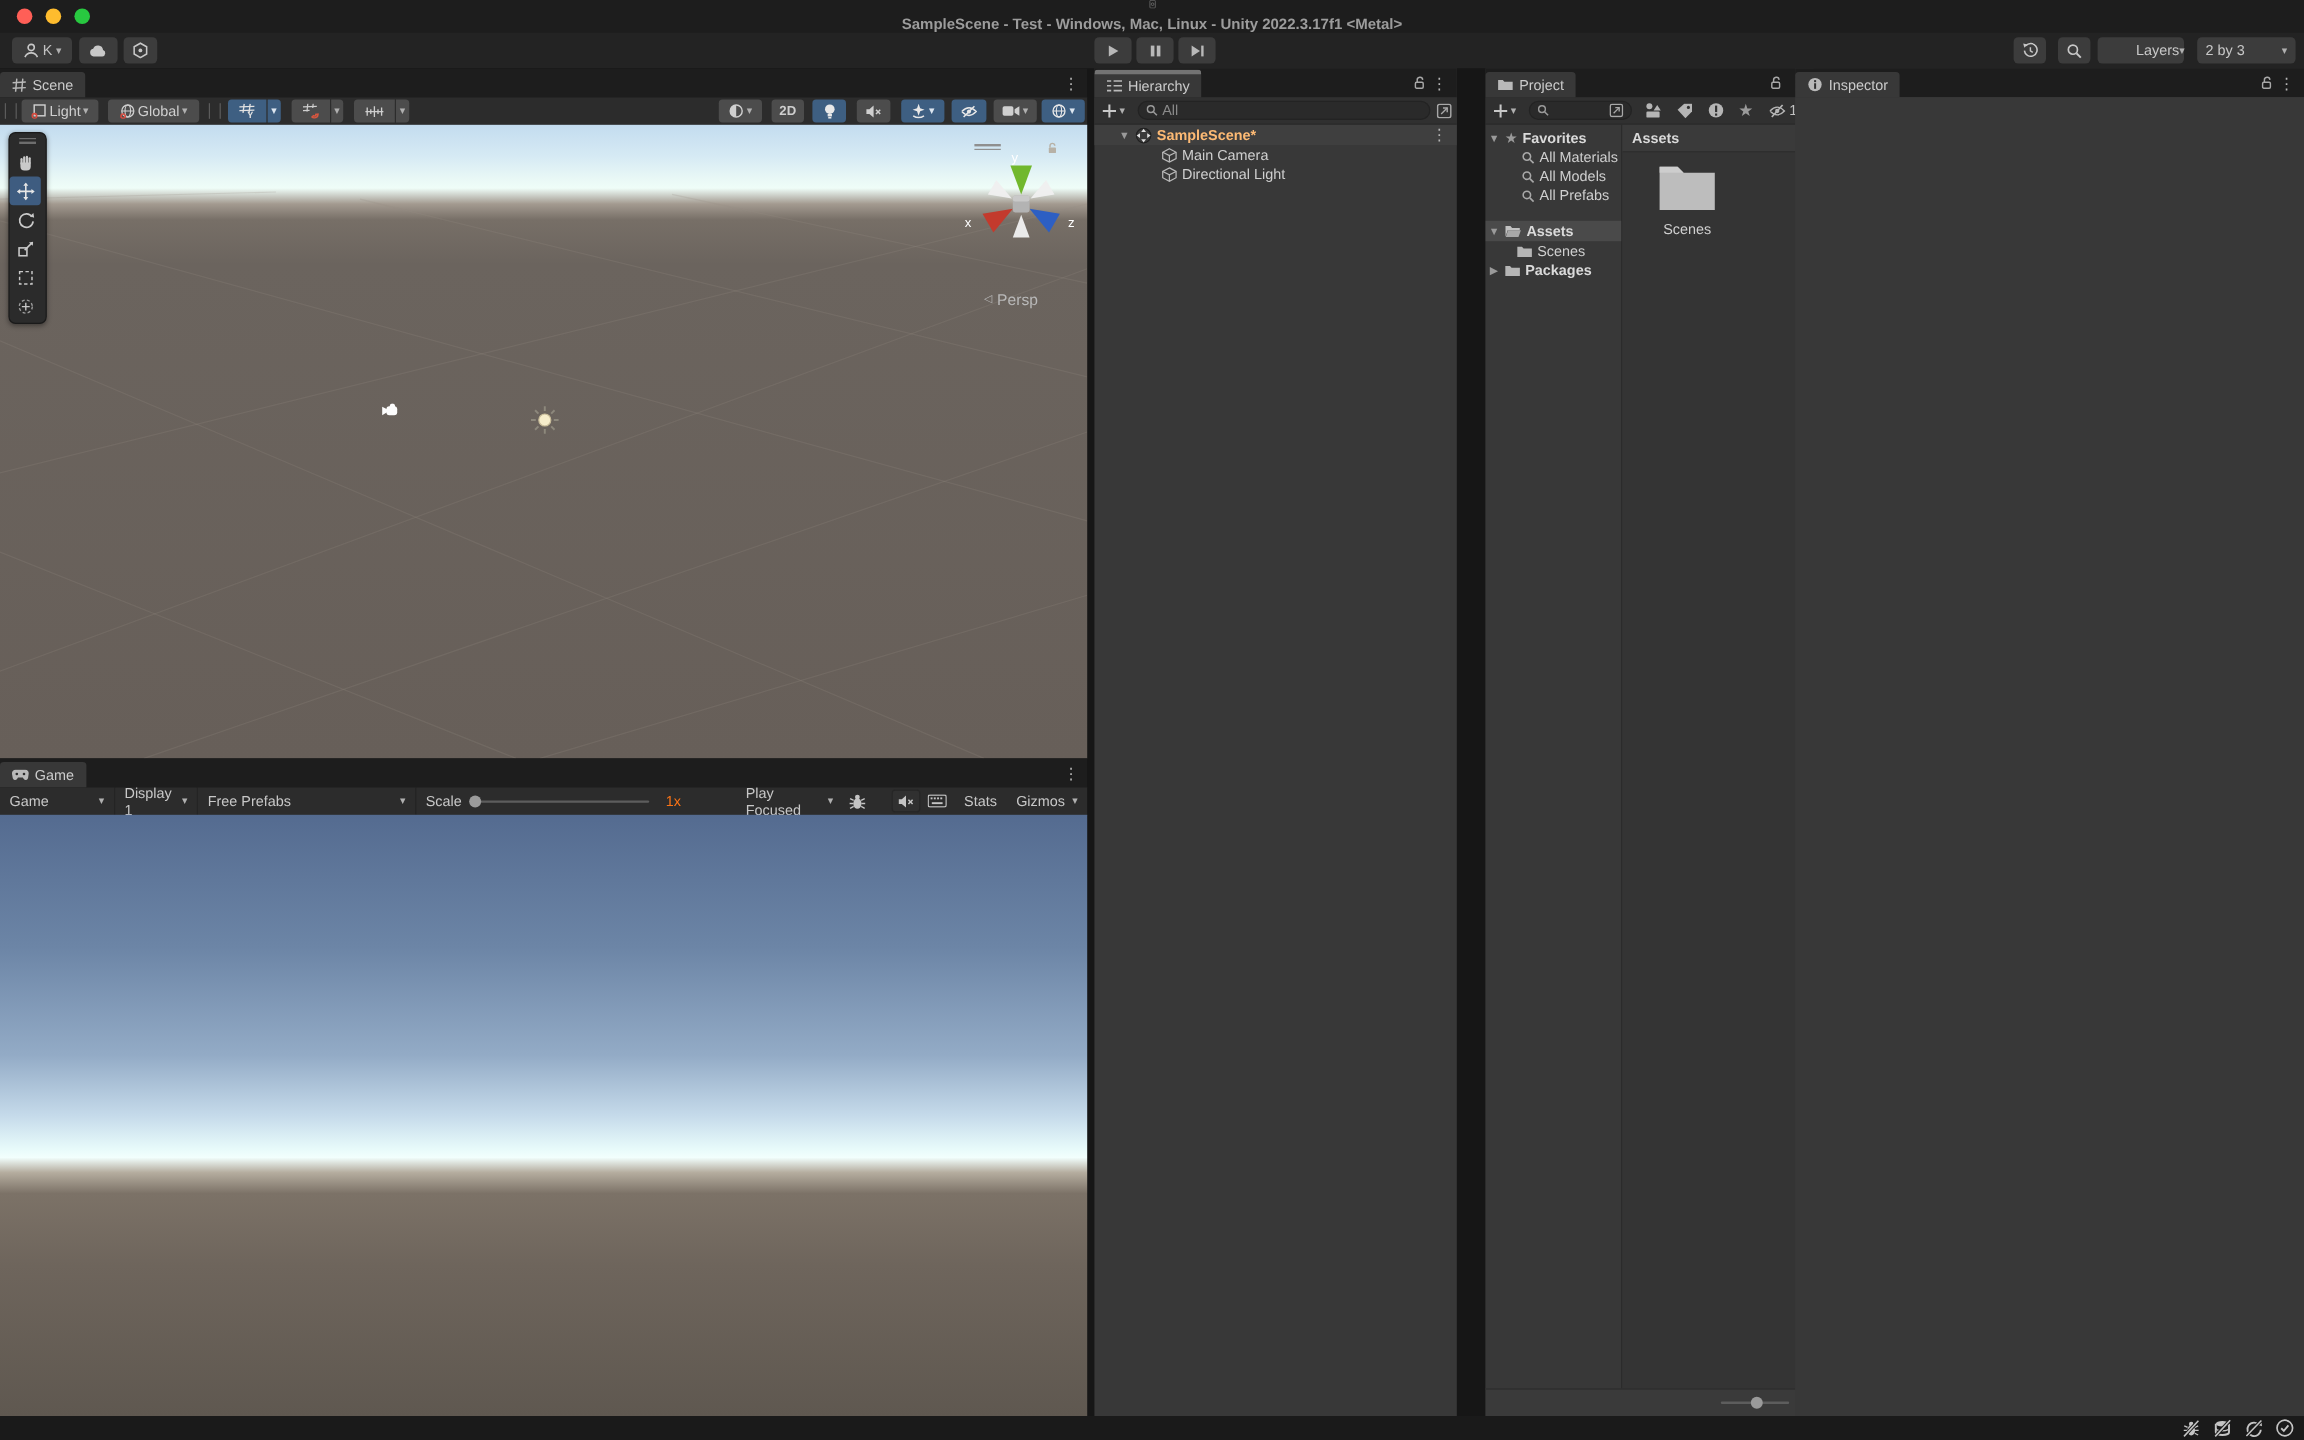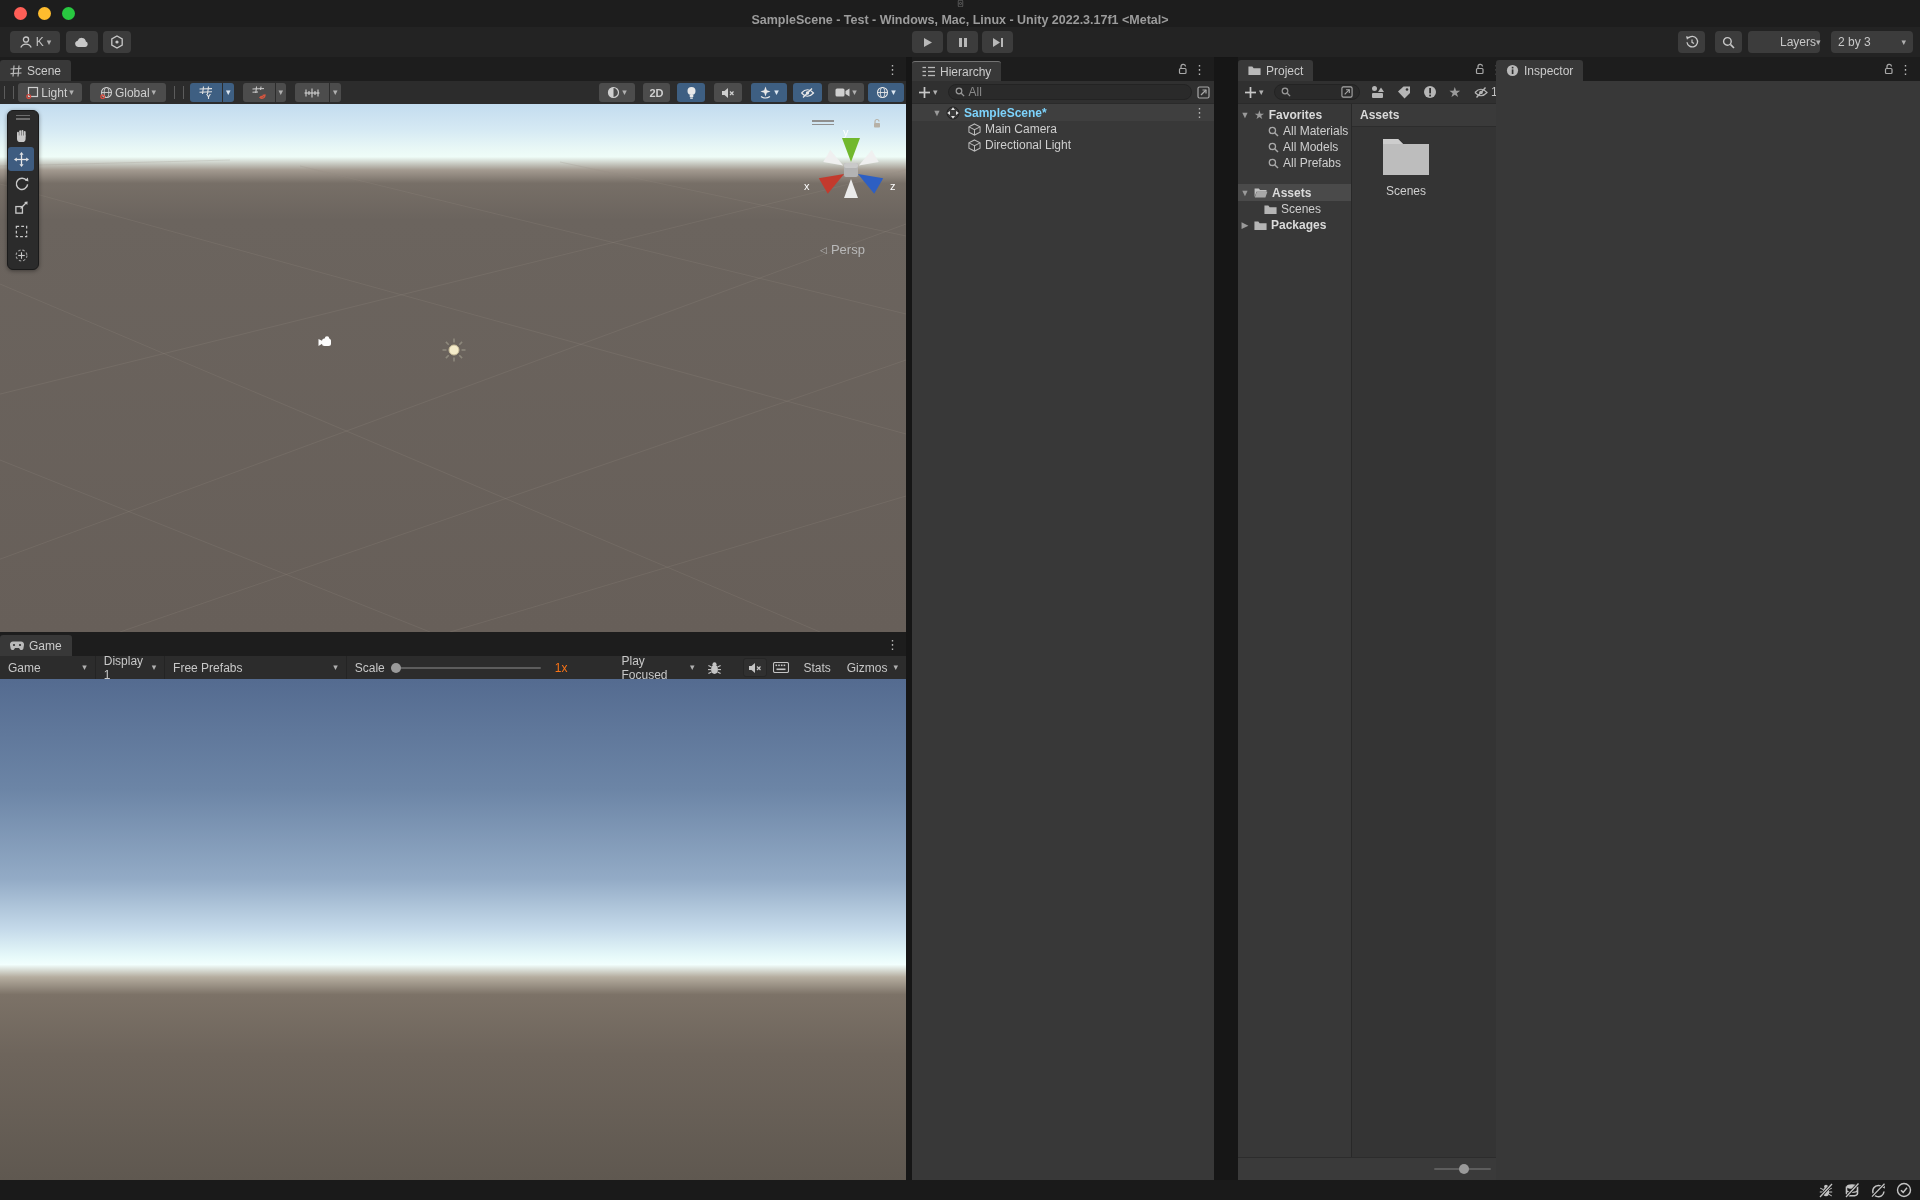--- a/index.html
+++ b/index.html
@@ -14,21 +14,21 @@
   .tl{width:13px;height:13px;border-radius:50%;}
   .title-text{font-size:12.5px;font-weight:bold;color:#9c9c9c;white-space:nowrap;}
   .topbar{left:0;top:27px;width:1920px;height:30px;background:#232323;border-bottom:1px solid #151515;}
   .btn{background:#3c3c3c;border-radius:4px;height:22px;display:flex;align-items:center;justify-content:center;gap:3px;padding:0 6px;box-sizing:border-box;}
   .ddl{background:#3c3c3c;border-radius:4px;height:22px;display:flex;align-items:center;justify-content:space-between;padding:0 7px;box-sizing:border-box;color:#c8c8c8;}
   .caret{font-size:9px;color:#b0b0b0;line-height:1;}
   
   .panel{background:#383838;}
   .tabbar{background:#1d1d1d;height:24px;display:flex;align-items:flex-end;}
   .tab{background:#383838;height:21px;display:flex;align-items:center;gap:5px;padding:0 10px;border-radius:3px 3px 0 0;color:#cbcbcb;position:relative;}
-  .tab.focused{border-top:1px solid #737373;height:19px;}
+  .tab.focused{border-top:4px solid #737373;height:19px;}
   .ptoolbar{background:#303030;height:22px;display:flex;align-items:center;border-bottom:1px solid #2a2a2a;}
   .kebab{color:#b5b5b5;font-size:13px;line-height:1;}
   .search{background:#2a2a2a;border:1px solid #232323;border-radius:9px;height:16px;display:flex;align-items:center;gap:4px;padding:0 6px;box-sizing:border-box;color:#8a8a8a;}
   
   .stoolbar{background:#2c2c2c;height:23px;display:flex;align-items:center;border-bottom:1px solid #202020;}
   .sbtn{background:#4c4c4c;height:19px;border-radius:3px;display:flex;align-items:center;justify-content:center;gap:2px;padding:0 5px;box-sizing:border-box;color:#cfcfcf;}
   .sbtn.blue{background:#3e5f82;}
   .pairL{border-radius:3px 0 0 3px;}
   .pairR{border-radius:0 3px 3px 0;margin-left:1px;padding:0 3px;}
   .handle2{width:8px;height:13px;border-left:1px solid #5c5c5c;border-right:1px solid #5c5c5c;margin:0 4px;}
@@ -549,21 +549,21 @@
         <span class="fold" style="margin-left:20px;">▼</span>
         <svg width="14" height="14" viewBox="0 0 14 14">
           <circle cx="7" cy="7" r="6" fill="#3a3a3a" stroke="#1f1f1f"></circle>
           <g fill="#e0e0e0">
             <polygon points="7,1.2 5,4 9,4"></polygon>
               <polygon points="7,12.8 5,10 9,10"></polygon>
             <polygon points="1.2,7 4,5 4,9"></polygon>
               <polygon points="12.8,7 10,5 10,9"></polygon>
           </g>
         </svg>
-        <span class="bold" style="color:#7dd3fc;">SampleScene*</span>
+        <span class="bold" style="color:#fdba74;">SampleScene*</span>
         <span class="abs kebab" style="right:8px;top:2px;">⋮</span>
       </div>
       <div class="trow">
         <svg style="margin-left:56px;" width="13" height="13" viewBox="0 0 14 14">
           <polygon points="7,1 13,4.2 13,9.8 7,13 1,9.8 1,4.2" fill="none" stroke="#b9b9b9" stroke-width="1.1"></polygon>
           <polyline points="1,4.2 7,7.2 13,4.2" fill="none" stroke="#b9b9b9" stroke-width="1.1"></polyline>
           <line x1="7" y1="7.2" x2="7" y2="13" stroke="#b9b9b9" stroke-width="1.1"></line>
         </svg>
         <span>Main Camera</span>
       </div>

